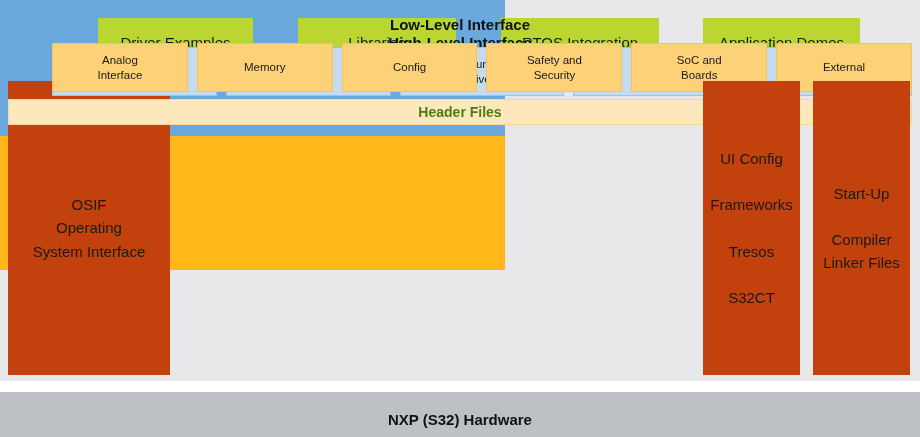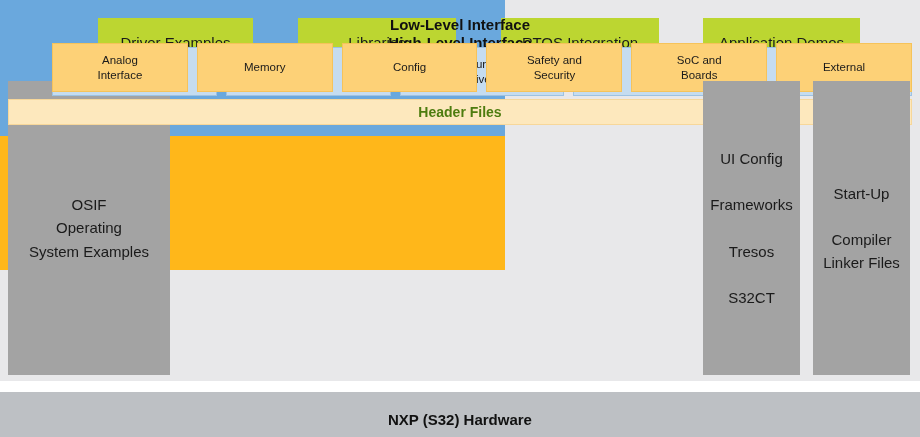--- a/index.html
+++ b/index.html
@@ -31,21 +31,21 @@
   .chip {
     background: #bcd631;
     font-size: 15px;
     line-height: 1.2;
     top: 18px;
     height: 49px;
   }
 
   
   .green-col {
-    background: #a3a3a3;
+    background: #c2410c;
     font-size: 15px;
     line-height: 1.55;
   }
 
   
   .panel-blue {
     background: #6aa8dd;
     left: 185px;
     top: 81px;
     width: 505px;
@@ -158,21 +158,21 @@
   <div class="box chip" style="left:501px; width:158px;">
     <span>RTOS Integration</span>
   </div>
   <div class="box chip" style="left:703px; width:157px;">
     <span>Application Demos</span>
   </div>
 
   <div class="box green-col" style="left:8px; top:81px; width:162px; height:294px;">
     <span class="stack">OSIF
 Operating
-System Examples</span>
+System Interface</span>
   </div>
 
   <div class="panel-blue">
     <div class="panel-title">High-Level Interface</div>
     <div class="subrow">
       <div class="subbox blue">
         <span class="stack">Microcontroller
 Drivers</span>
       </div>
       <div class="subbox blue">

